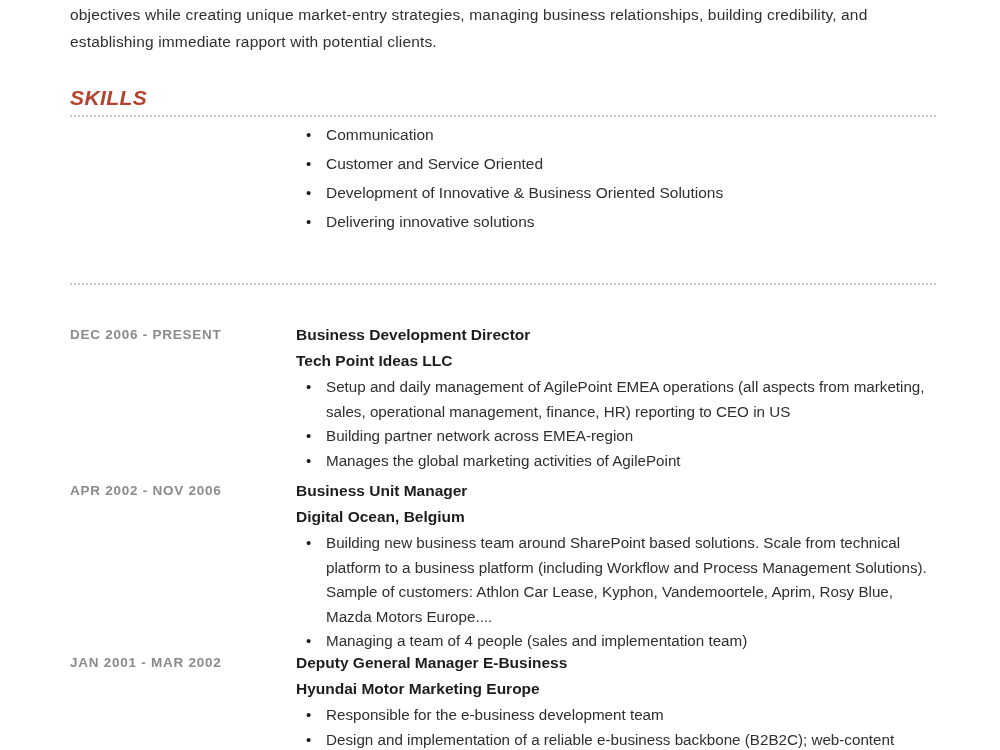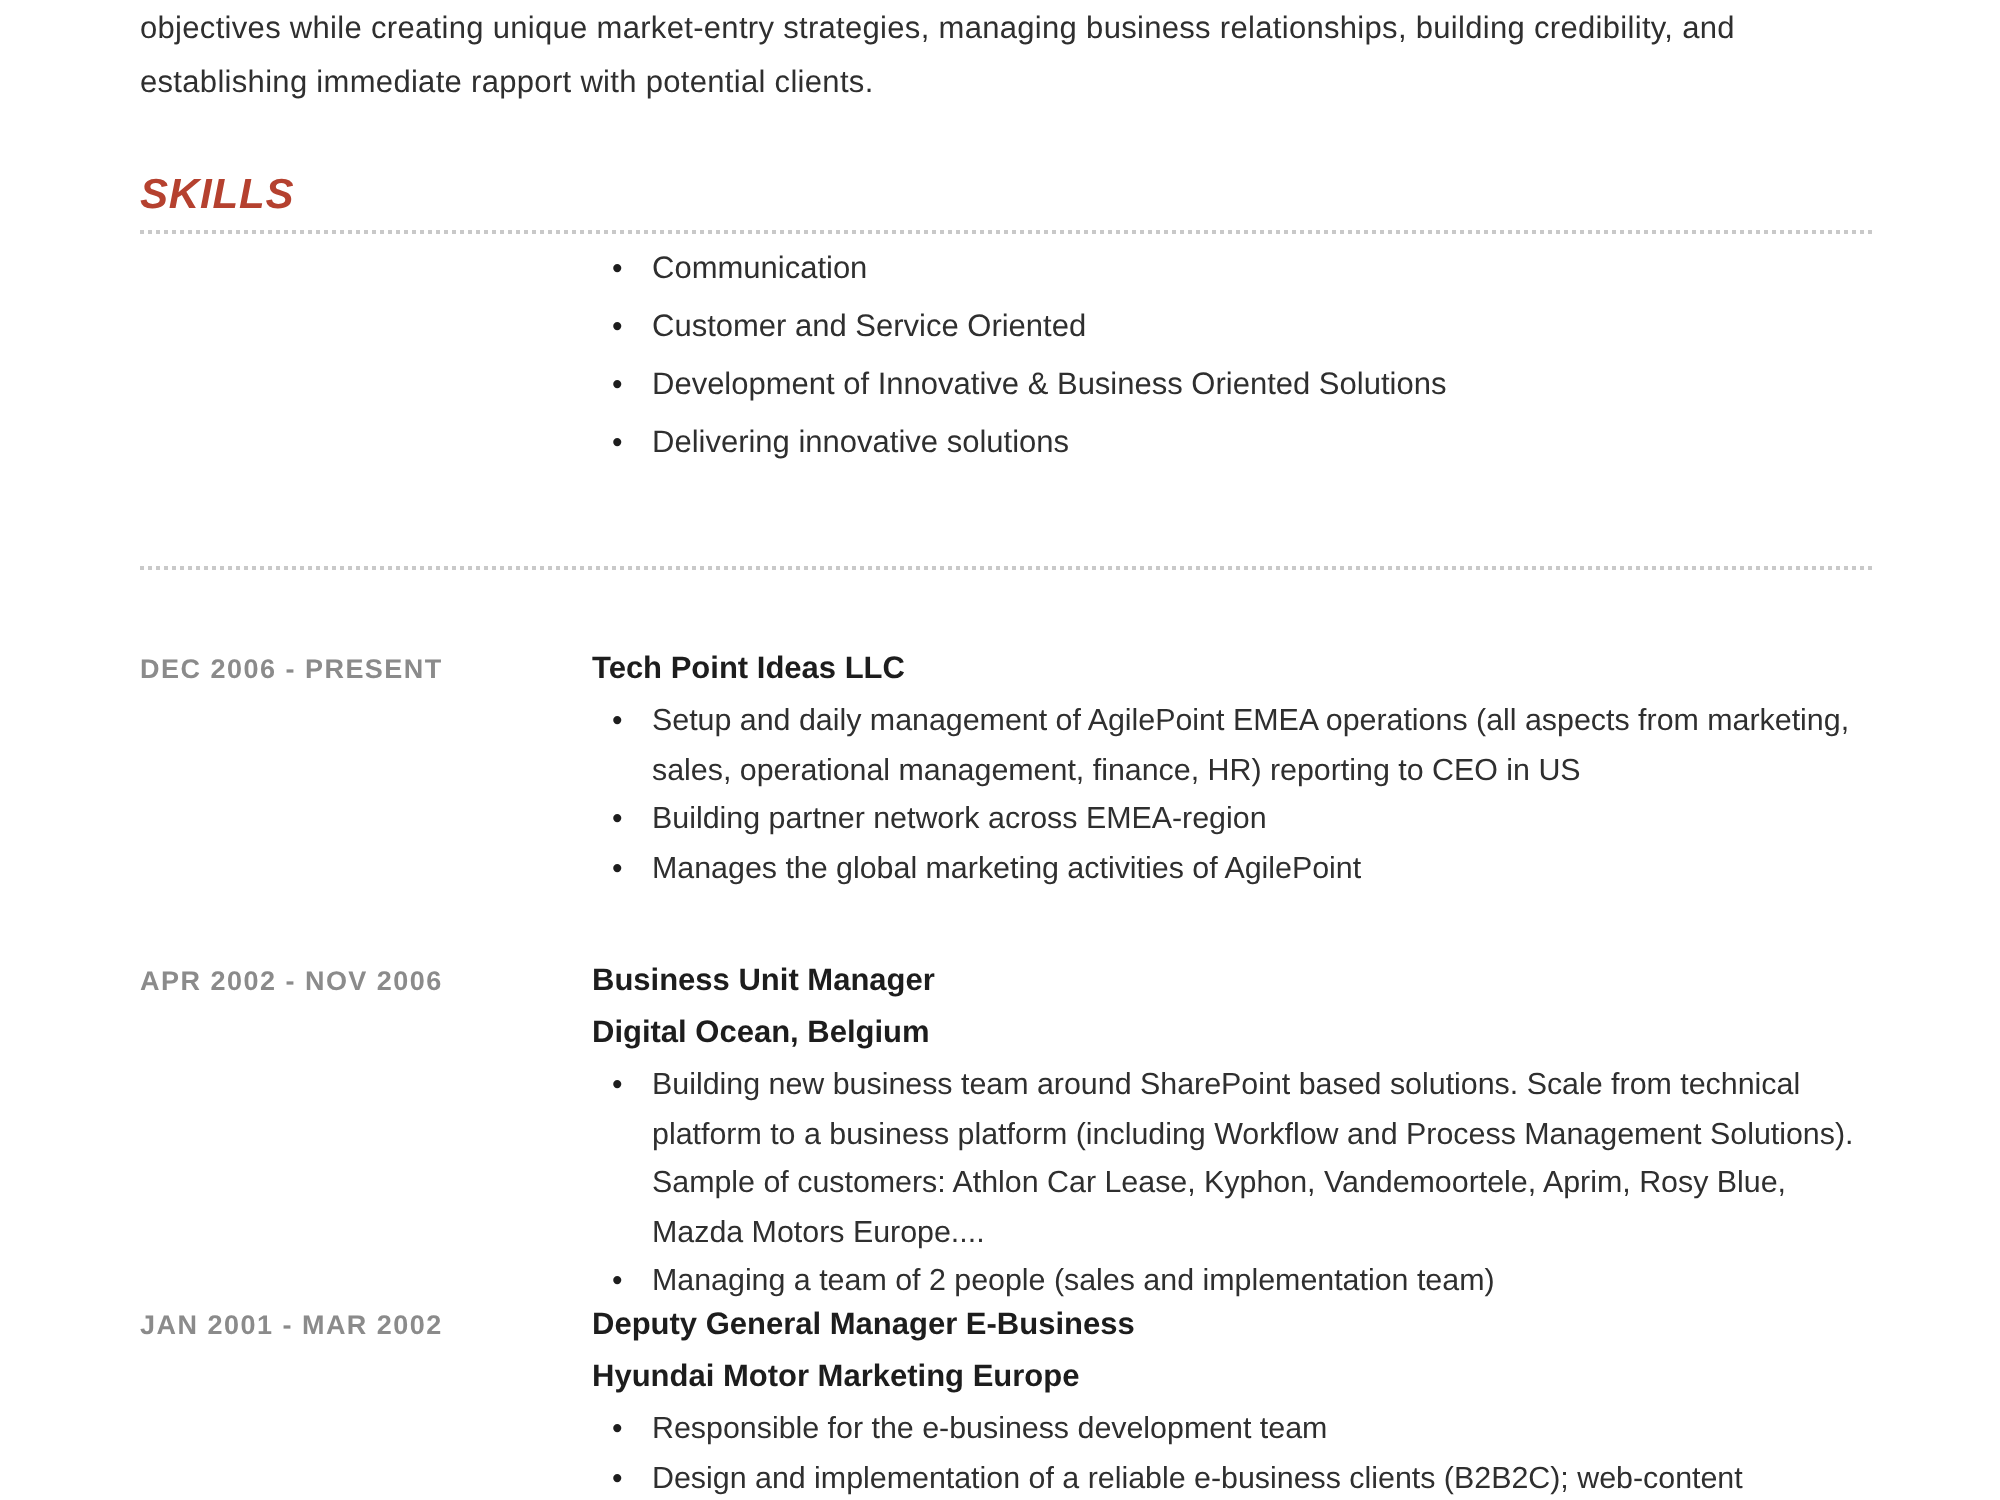--- a/index.html
+++ b/index.html
@@ -179,20 +179,21 @@
       </li>
     </ul>
   </div>
 
   <div class="section" style="top:278px;">
     <div class="section-rule"></div>
 
     <div class="entry" style="top:44px;">
       <div class="entry-date">DEC 2006 - PRESENT</div>
       <div class="entry-body">
+        <div class="entry-title">Business Development Director</div>
         <div class="entry-company">Tech Point Ideas LLC</div>
         <ul class="entry-points">
           <li>
             <span class="bullet">•</span>
             <span>Setup and daily management of AgilePoint EMEA operations (all aspects from marketing, sales, operational management, finance, HR) reporting to CEO in US</span>
           </li>
           <li>
             <span class="bullet">•</span>
             <span>Building partner network across EMEA-region</span>
           </li>
@@ -209,38 +210,38 @@
       <div class="entry-body">
         <div class="entry-title">Business Unit Manager</div>
         <div class="entry-company">Digital Ocean, Belgium</div>
         <ul class="entry-points">
           <li>
             <span class="bullet">•</span>
             <span>Building new business team around SharePoint based solutions. Scale from technical platform to a business platform (including Workflow and Process Management Solutions). Sample of customers: Athlon Car Lease, Kyphon, Vandemoortele, Aprim, Rosy Blue, Mazda Motors Europe....</span>
           </li>
           <li>
             <span class="bullet">•</span>
-            <span>Managing a team of 2 people (sales and implementation team)</span>
+            <span>Managing a team of 4 people (sales and implementation team)</span>
           </li>
         </ul>
       </div>
     </div>
 
     <div class="entry" style="top:372px;">
       <div class="entry-date">JAN 2001 - MAR 2002</div>
       <div class="entry-body">
         <div class="entry-title">Deputy General Manager E-Business</div>
         <div class="entry-company">Hyundai Motor Marketing Europe</div>
         <ul class="entry-points">
           <li>
             <span class="bullet">•</span>
             <span>Responsible for the e-business development team</span>
           </li>
           <li>
             <span class="bullet">•</span>
-            <span>Design and implementation of a reliable e-business clients (B2B2C); web-content</span>
+            <span>Design and implementation of a reliable e-business backbone (B2B2C); web-content</span>
           </li>
         </ul>
       </div>
     </div>
 
   </div>
 </div>
 
 </body></html>

